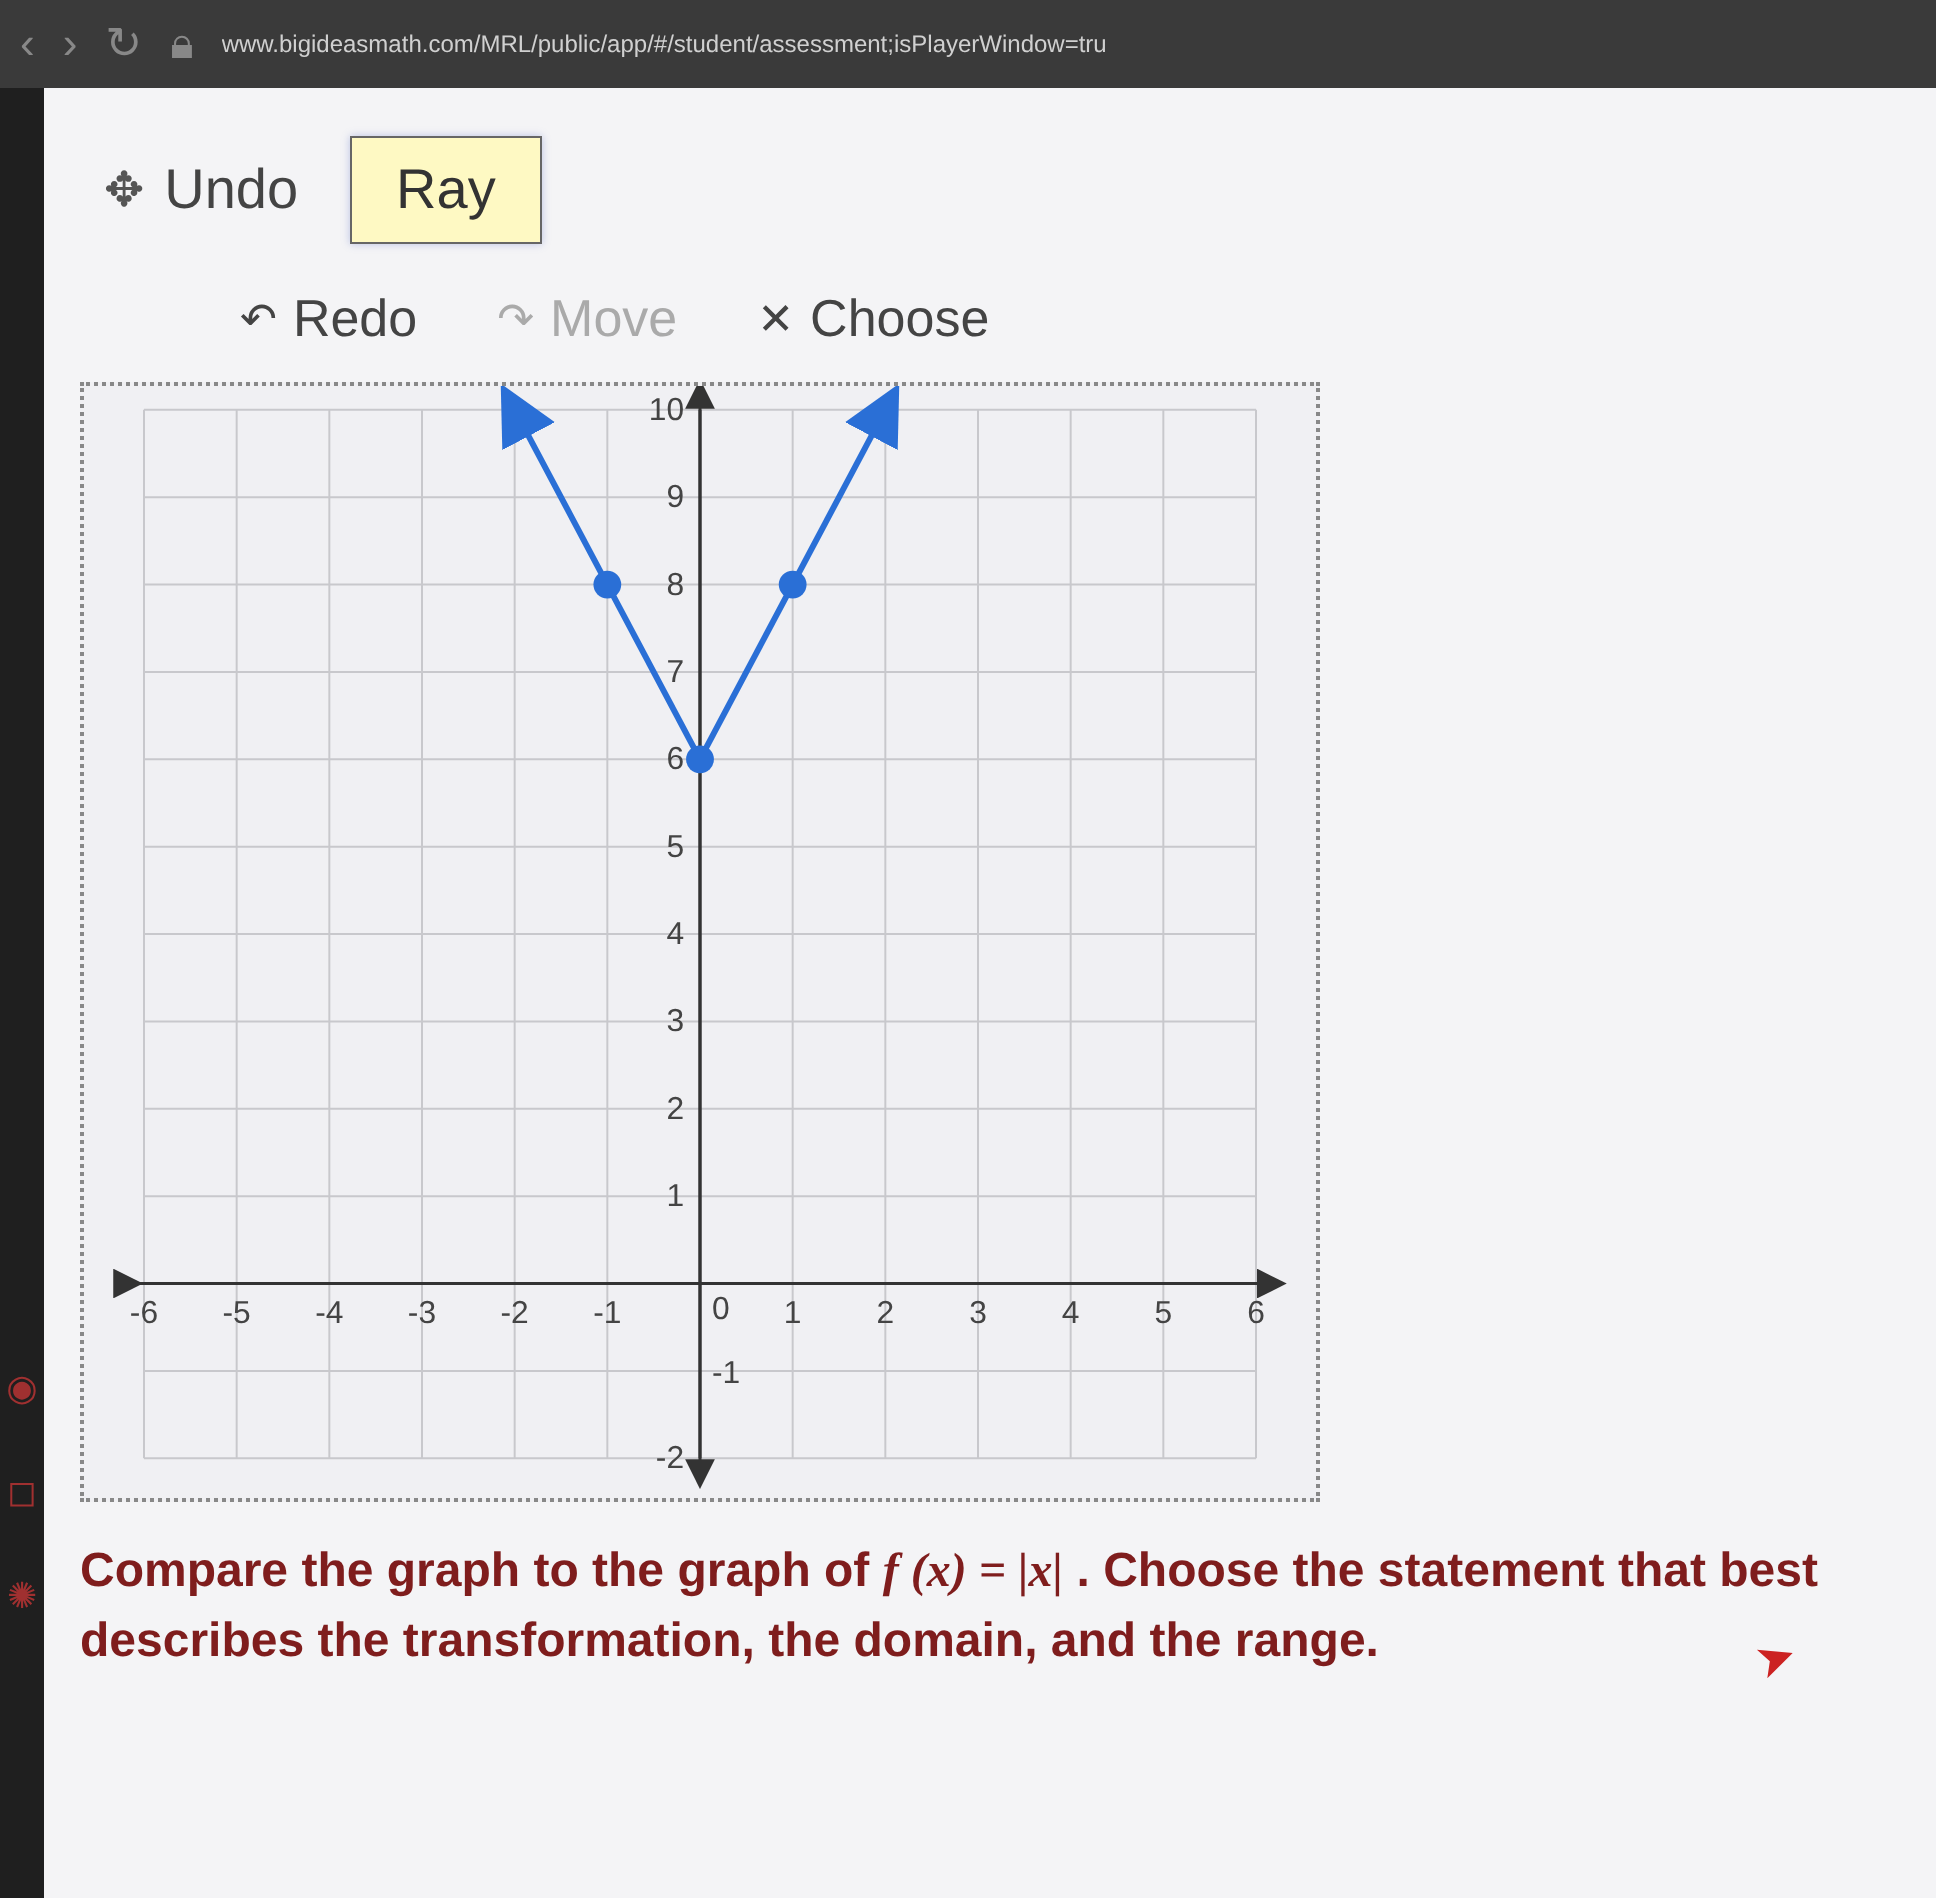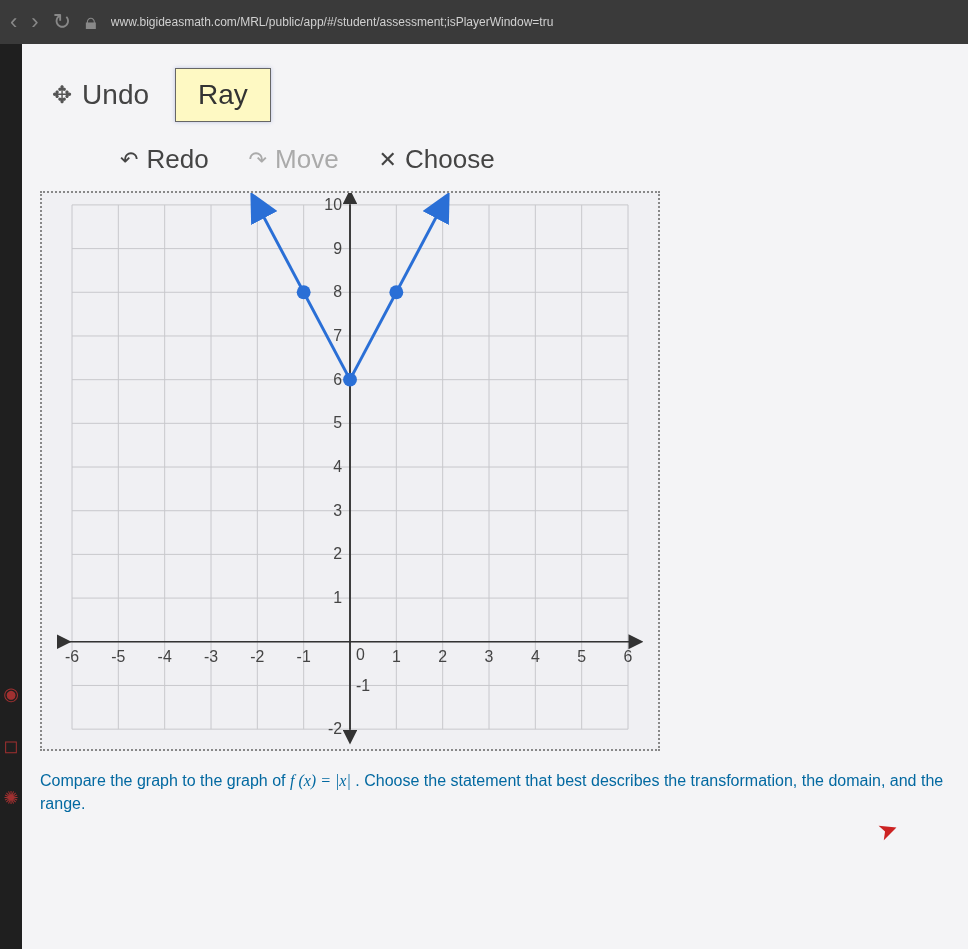--- a/index.html
+++ b/index.html
@@ -66,22 +66,23 @@
 .graph-wrap{
   width:620px; height:560px;
   border:2px dotted #888;
   background:#f0f0f3;
   position:relative;
   margin-bottom:18px;
   overflow:hidden;
 }
 svg.plot{ width:100%; height:100%; display:block; }
 .question{
-  font-size:16px; color:#0369a1; line-height:1.45;
+  font-size:24px; color:#7f1d1d; line-height:1.45;
   max-width:910px;
+  font-weight:bold;
 }
 .cursor-arrow{
   position:absolute;
   right:70px; bottom:105px;
   color:#c22; font-size:24px;
   transform:rotate(-20deg);
 }
 </style>
 </head>
 <body>

